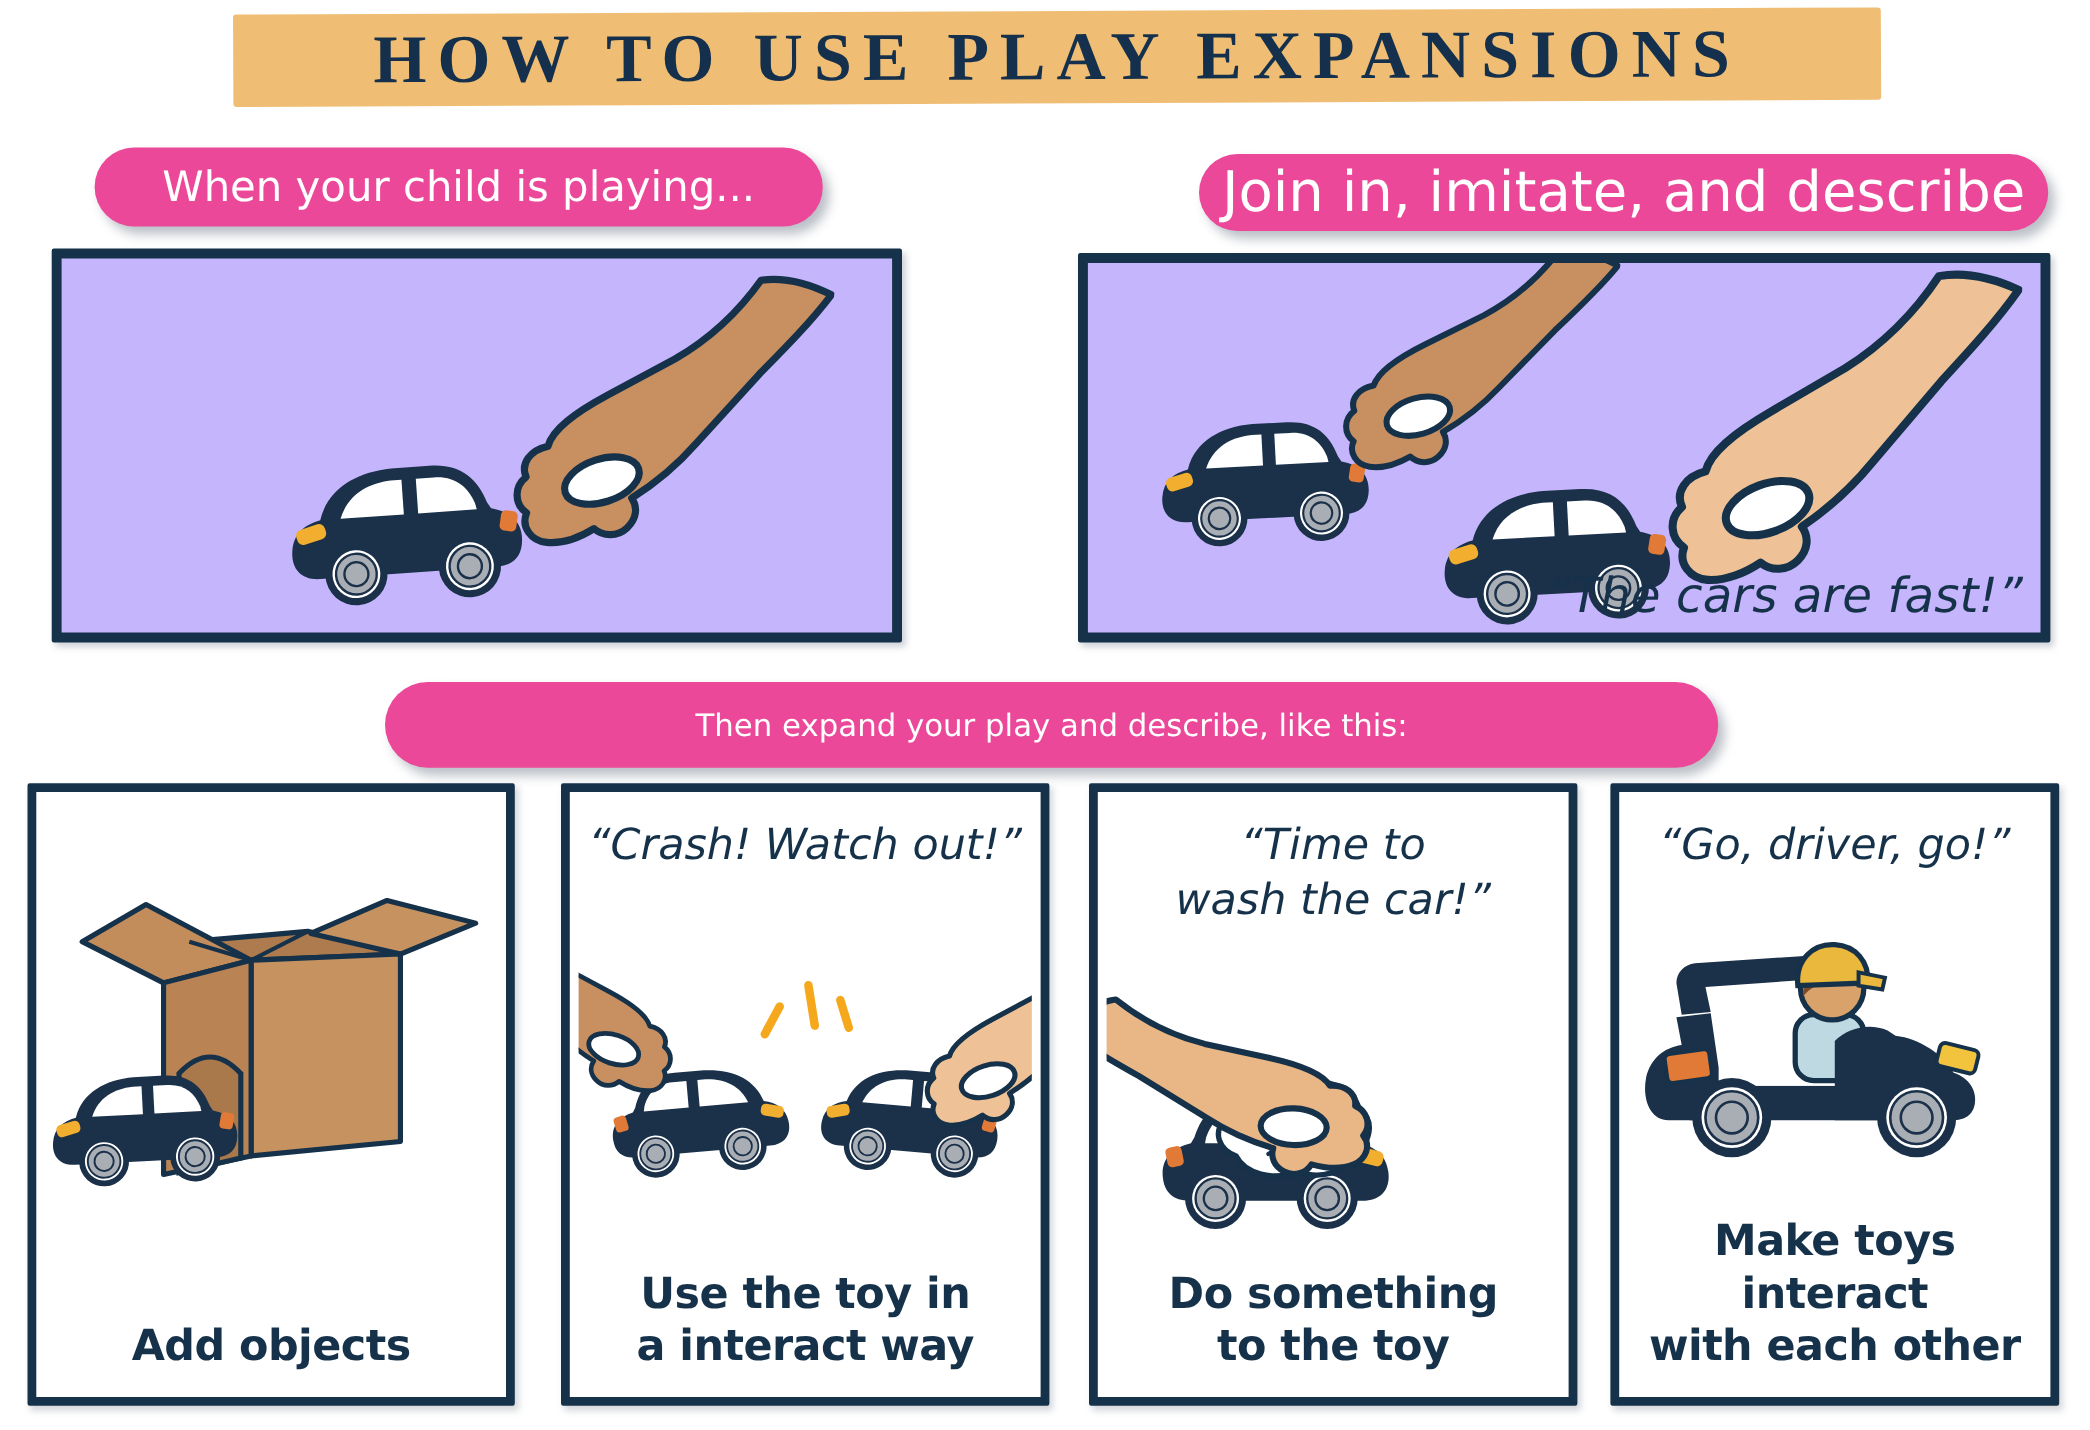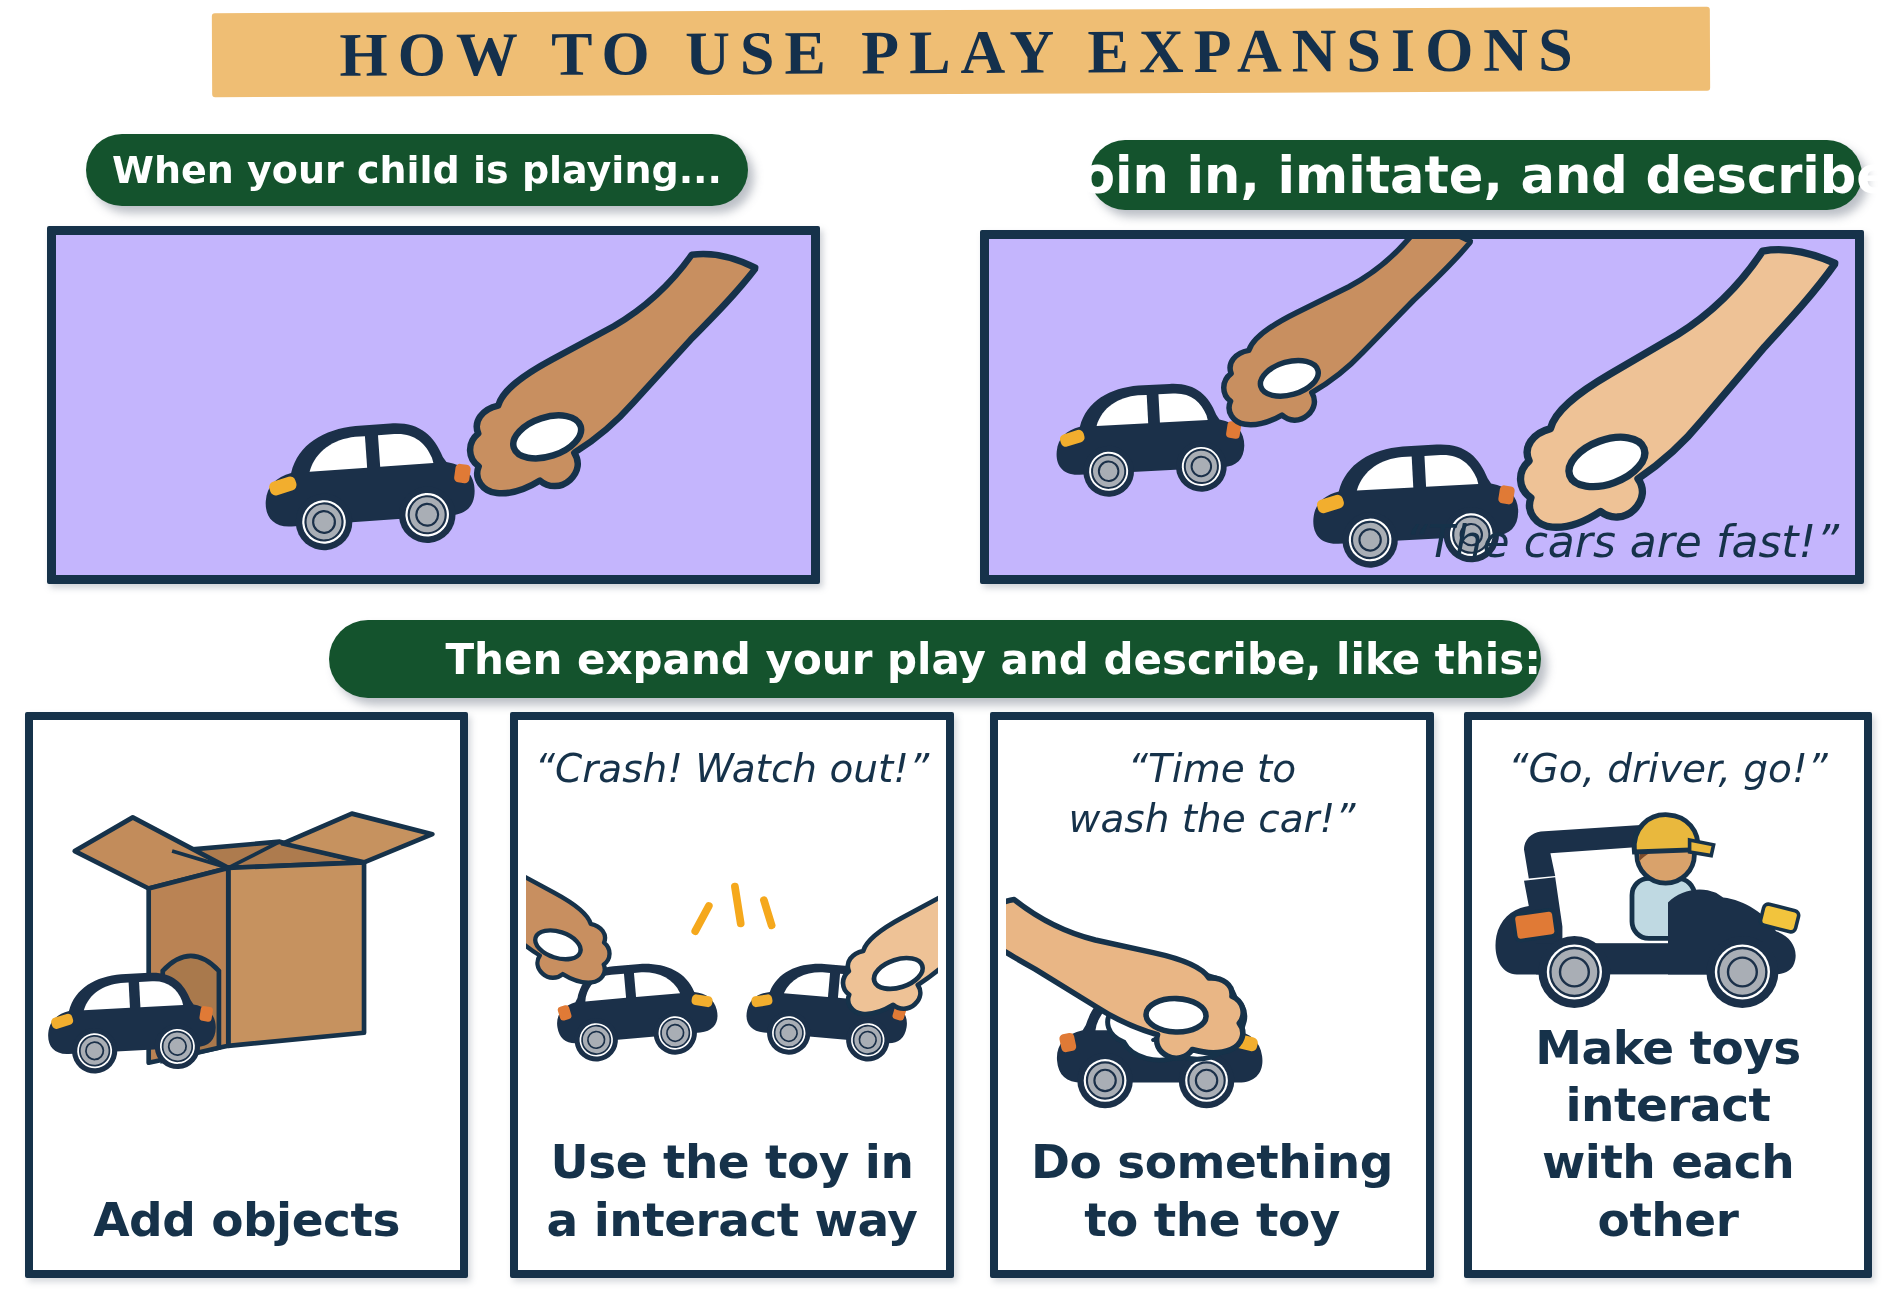--- a/index.html
+++ b/index.html
@@ -12,28 +12,28 @@
     position:absolute;left:212px;top:10px;width:1498px;height:84px;
     background:#EFBE74;border-radius:3px;transform:rotate(-0.25deg);
     display:flex;align-items:center;justify-content:center;
   }
   .banner h1{
     margin:0;font-family:"Liberation Serif","DejaVu Serif",serif;font-weight:700;
     font-size:62px;letter-spacing:10px;color:#14304C;white-space:nowrap;
   }
   
   .pill{
-    position:absolute;background:#14532d;color:#ffffff;
+    position:absolute;background:#ec4899;color:#ffffff;
     display:flex;align-items:center;justify-content:center;
-    font-weight:700;white-space:nowrap;
+    font-weight:400;white-space:nowrap;
     box-shadow:6px 7px 10px rgba(104,114,128,.45);
   }
   .pill-when{left:86px;top:134px;width:662px;height:72px;border-radius:36px;font-size:38px;}
   .pill-join{left:1090px;top:140px;width:772px;height:70px;border-radius:35px;font-size:51px;}
-  .pill-expand{left:329px;top:620px;width:1212px;height:78px;border-radius:40px;font-size:42px;justify-content:flex-end;}
+  .pill-expand{left:350px;top:620px;width:1212px;height:78px;border-radius:40px;font-size:28px;}
   
   .frame{
     position:absolute;background:#c4b5fd;border:9px solid #16324A;border-radius:2px;
     box-shadow:3px 4px 6px rgba(120,130,142,.35);
   }
   .frame-when{left:47px;top:226px;width:755px;height:340px;}
   .frame-join{left:980px;top:230px;width:866px;height:336px;}
   .frame svg.scene{position:absolute;left:0;top:0;width:100%;height:100%;}
   .join-quote{
     position:absolute;right:16px;bottom:8px;font-style:italic;font-size:44px;
@@ -49,21 +49,21 @@
   .panel-a{left:25px;width:427px;}
   .panel-b{left:510px;width:428px;align-items:center;}
   .panel-c{left:990px;width:428px;align-items:center;}
   .panel-d{left:1464px;width:392px;}
   .quote{
     font-style:italic;font-size:39px;line-height:1.28;text-align:center;
     white-space:pre-line;margin-top:24px;color:#16324A;
   }
   .art{flex:1;display:flex;align-items:center;justify-content:center;width:100%;overflow:hidden;}
   .caption{
-    font-weight:700;font-size:47px;line-height:1.22;text-align:center;
+    font-weight:700;font-size:39px;line-height:1.22;text-align:center;
     white-space:pre-line;margin-bottom:22px;color:#16324A;letter-spacing:-0.5px;
   }
   .hidden-defs{position:absolute;width:0;height:0;overflow:hidden;}
 </style>
 </head>
 <body>
 
 <svg class="hidden-defs" aria-hidden="true">
   <defs>
 

